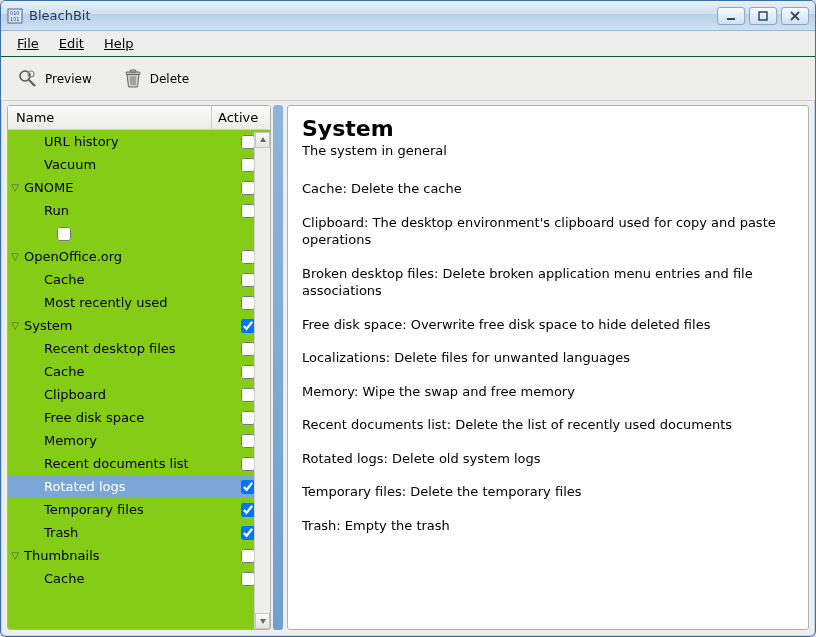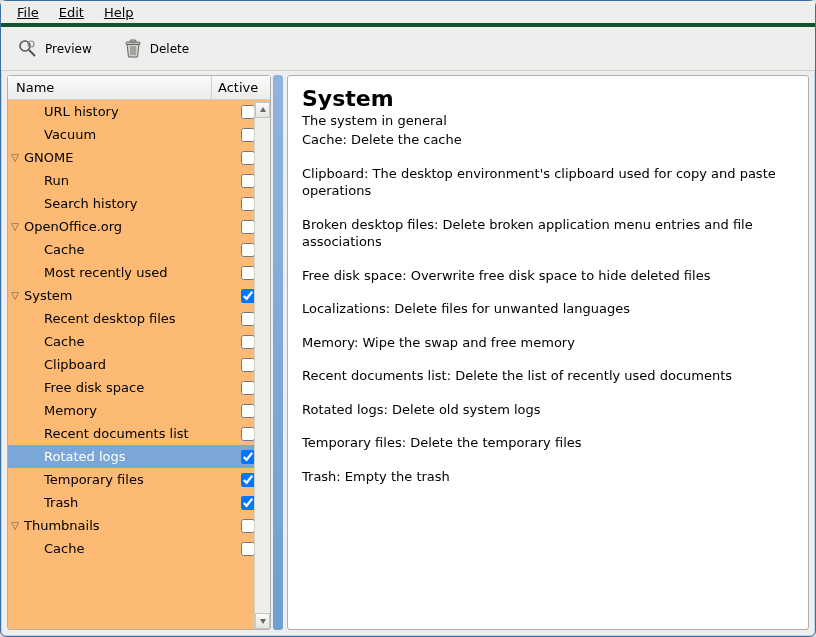--- a/index.html
+++ b/index.html
@@ -42,21 +42,21 @@
   background: linear-gradient(to bottom,#f8fbff,#d0e0f0);
   border: 1px solid #8aa8c8;
   border-radius: 3px;
   display: flex; align-items: center; justify-content: center;
   cursor: pointer;
 }
 .titlebar .winbtn svg { width: 10px; height: 10px; }
 .menubar {
   height: 26px;
   background: #eeeeec;
-  border-bottom: 4px solid #14532d;
+  border-bottom: 1px solid #14532d;
   display: flex; align-items: center;
   padding: 0 8px; gap: 4px;
 }
 .menubar .menu-item {
   padding: 3px 8px; cursor: pointer; border-radius: 3px;
 }
 .menubar .menu-item .ul { text-decoration: underline; }
 .toolbar {
   height: 44px;
   background: #eeeeec;
@@ -67,21 +67,21 @@
 .toolbtn {
   display: flex; align-items: center; gap: 6px;
   padding: 4px 6px; cursor: pointer; border-radius: 4px;
   font-size: 12px;
 }
 .toolbtn .icon { width: 22px; height: 22px; display:flex;align-items:center;justify-content:center; }
 .content {
   flex: 1; display: flex; min-height: 0;
 }
 .left-panel {
-  width: 264px; background: #fdba74;
+  width: 264px; background: #84cc16;
   border: 1px solid #b0b0ac;
   border-radius: 3px;
   margin: 4px 2px 6px 6px;
   display: flex; flex-direction: column;
   position: relative;
 }
 .tree-header {
   display: flex; align-items: center;
   border-bottom: 1px solid #cfcfca;
   background: linear-gradient(to bottom,#fafafa,#ececea);
@@ -137,29 +137,57 @@
 .detail-panel {
   flex: 1; background: #ffffff;
   border: 1px solid #b0b0ac; border-radius: 3px;
   margin: 4px 6px 6px 2px;
   padding: 10px 14px;
   overflow: auto;
 }
 .detail-panel h1 {
   font-size: 22px; font-weight: bold; margin-bottom: 2px;
 }
-.detail-panel .subtitle { margin-bottom: 3px; }
+.detail-panel .subtitle { margin-bottom: 22px; }
 .detail-panel .entry { margin-bottom: 16px; line-height: 1.35; }
 .detail-panel .entry b { font-weight: normal; }
 </style>
 </head>
 <body>
 
 <div class="window">
 
+  <div class="titlebar">
+    <span class="app-icon">
+      <svg viewBox="0 0 16 16">
+          <rect x="1" y="1" width="14" height="14" fill="#d8e8f8" stroke="#4a6a8a"></rect>
+          <text x="3" y="7" font-size="5" fill="#2a4a6a">010</text>
+          <text x="3" y="13" font-size="5" fill="#2a4a6a">101</text>
+        </svg>
+    </span>
+    <span class="title">BleachBit</span>
+    <div class="winbtns">
+      <div class="winbtn">
+        <svg viewBox="0 0 10 10">
+            <line x1="1" y1="8" x2="9" y2="8" stroke="#2a4a6a" stroke-width="2"></line>
+          </svg>
+      </div>
+      <div class="winbtn">
+        <svg viewBox="0 0 10 10">
+            <rect x="1" y="1" width="8" height="8" fill="none" stroke="#2a4a6a" stroke-width="1.5"></rect>
+          </svg>
+      </div>
+      <div class="winbtn">
+        <svg viewBox="0 0 10 10">
+            <line x1="1" y1="1" x2="9" y2="9" stroke="#2a4a6a" stroke-width="1.8"></line>
+            <line x1="9" y1="1" x2="1" y2="9" stroke="#2a4a6a" stroke-width="1.8"></line>
+          </svg>
+      </div>
+    </div>
+  </div>
 
   <div class="menubar">
     <div class="menu-item"><span class="ul">File</span></div>
     <div class="menu-item"><span class="ul">Edit</span></div>
     <div class="menu-item"><span class="ul">Help</span></div>
   </div>
 
   <div class="toolbar">
     <div class="toolbtn">
       <span class="icon">
@@ -223,21 +251,20 @@
               <span class="expander"></span>
               <span class="indent" style="width: 20px;"></span>
               <span class="label">Run</span>
               <span class="cb">
                 <input type="checkbox" style="">
               </span>
             </div>
             <div class="tree-row">
               <span class="expander"></span>
               <span class="indent" style="width: 20px;"></span>
-              <span class="label">Search history</span>
               <span class="cb">
                 <input type="checkbox" style="">
               </span>
             </div>
             <div class="tree-row">
               <span class="expander">▽</span>
               <span class="indent" style="width: 0px;"></span>
               <span class="label">OpenOffice.org</span>
               <span class="cb">
                 <input type="checkbox" style="">

